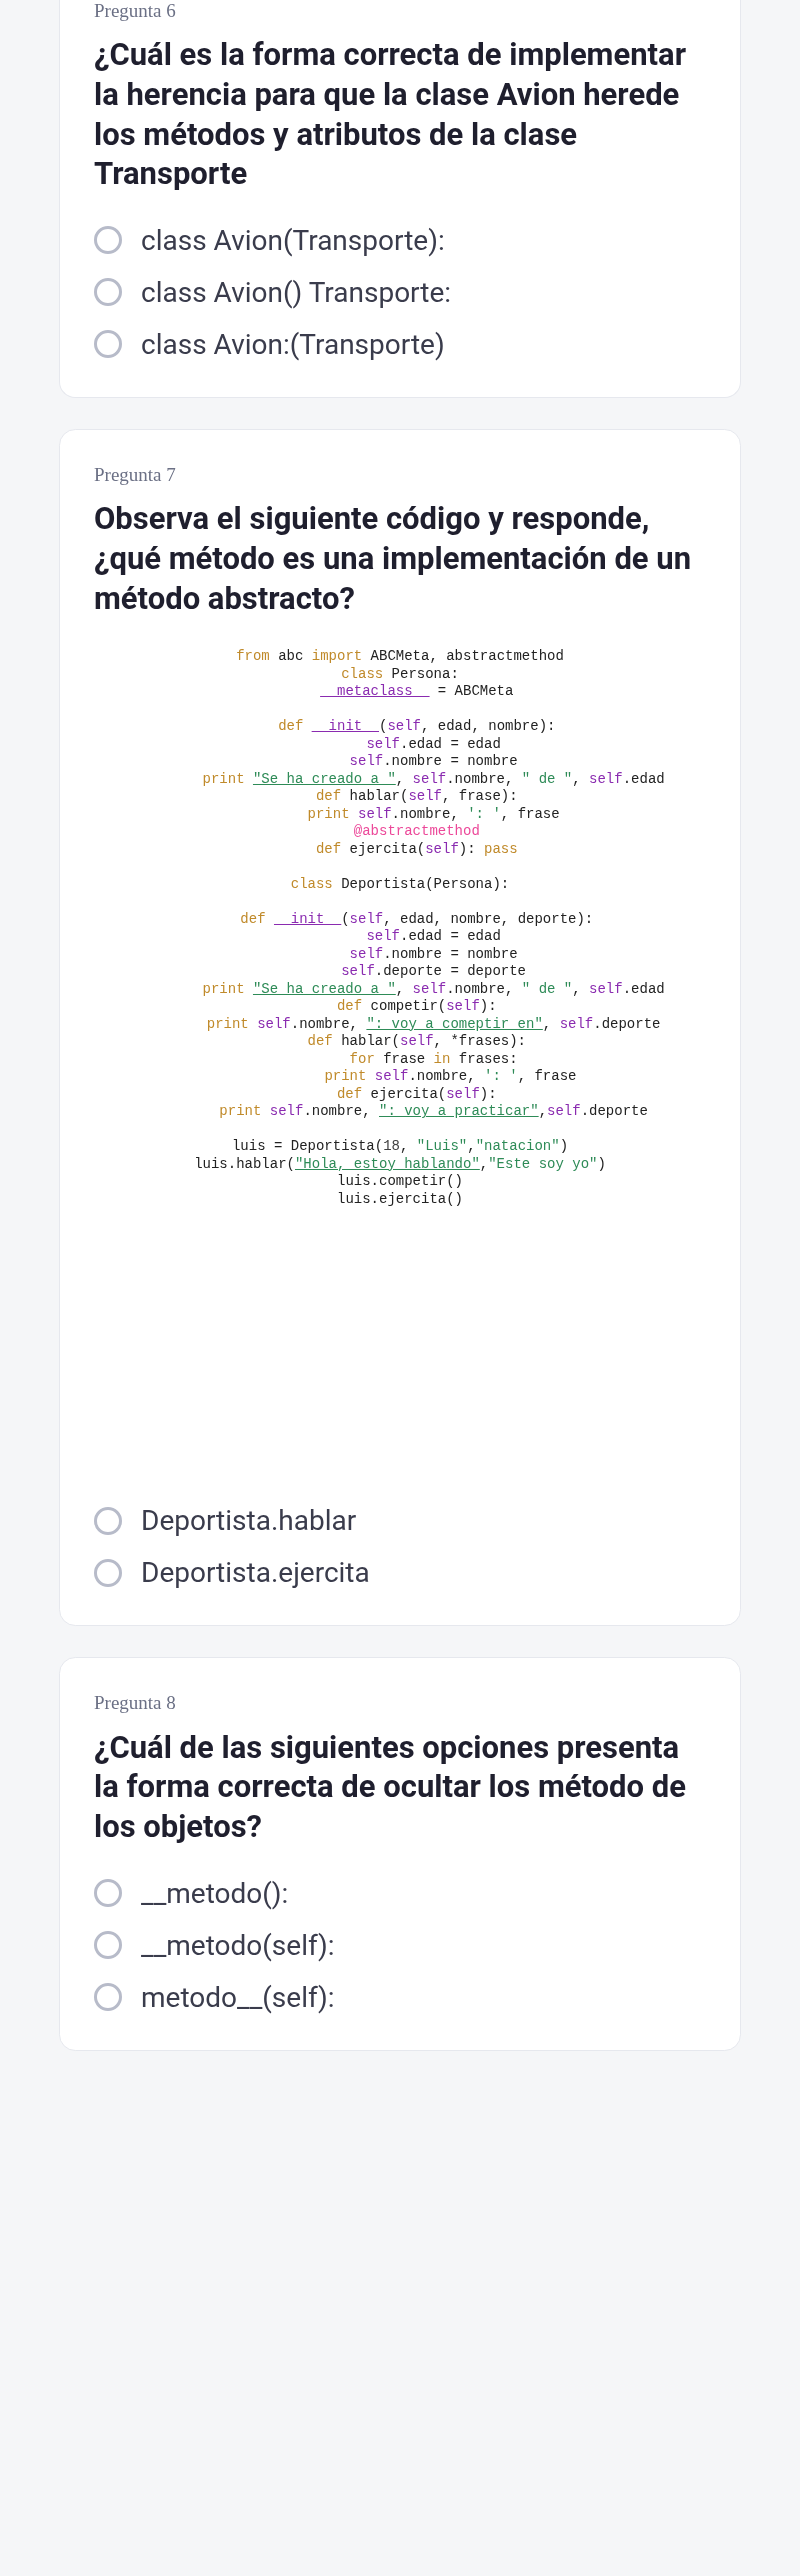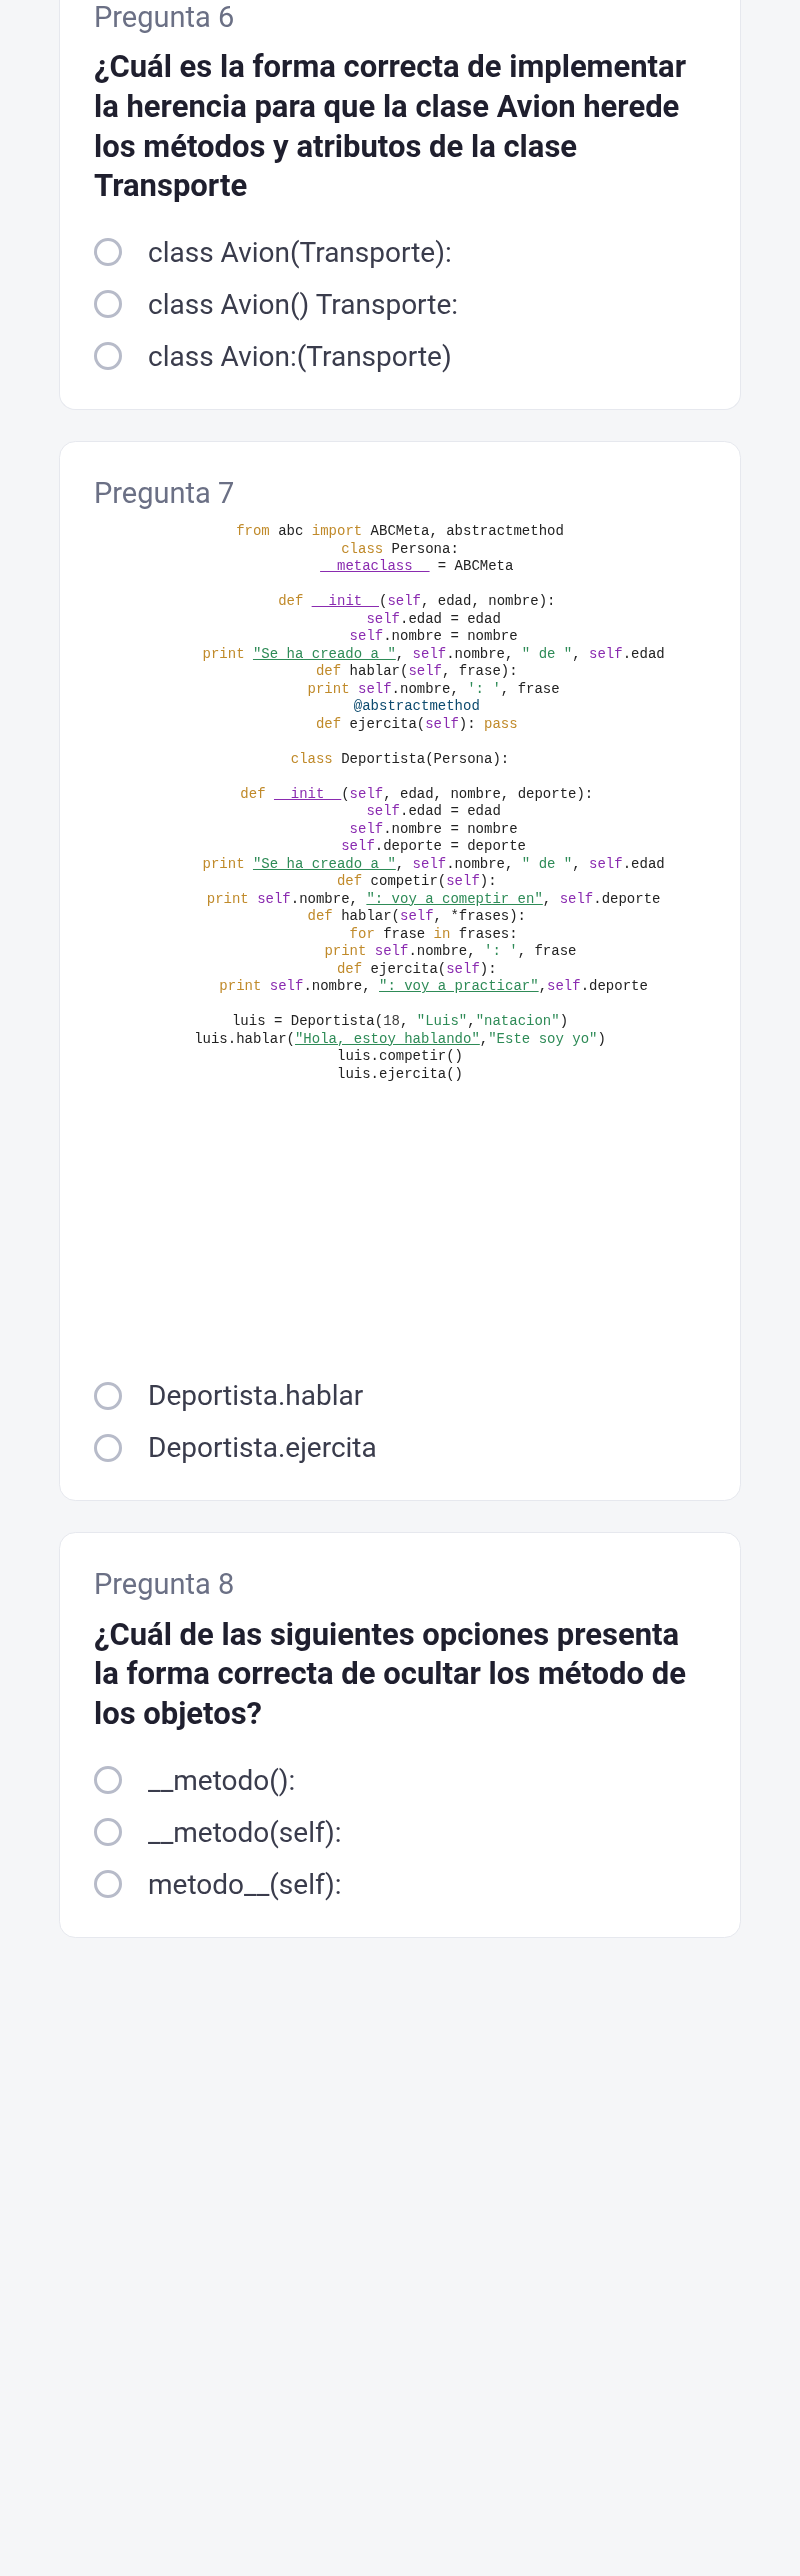--- a/index.html
+++ b/index.html
@@ -12,37 +12,38 @@
   }
   .card {
     background: #ffffff;
     border: 1.5px solid #e6e8ee;
     border-radius: 16.3px;
     padding: 34px 34px 36px 34px;
     margin-bottom: 31px;
   }
   .card.first { border-top: none; border-top-left-radius: 0; border-top-right-radius: 0; padding-top: 0; }
   .q-label {
-    font-size: 29px;
+    font-size: 19px;
     color: #6b7085;
     font-weight: 400;
     margin-bottom: 13.3px;
+    font-family: Liberation Serif, serif;
   }
   .q-text {
     font-size: 31px;
     font-weight: 700;
     line-height: 1.28;
     color: #1f1f2e;
     margin-bottom: 30px;
   }
   .options { display: flex; flex-direction: column; gap: 19px; }
   .option {
     display: flex;
     align-items: center;
-    gap: 26px;
+    gap: 19px;
     cursor: pointer;
   }
   .radio {
     width: 28px; height: 28px;
     border: 3px solid #b7bbc9;
     border-radius: 50%;
     flex-shrink: 0;
   }
   .opt-text {
     font-size: 28px;
@@ -60,21 +61,21 @@
     margin-bottom: 296px; 
     text-align: center;
   }
   .kw   { color: #c08a2a; } 
   .pass { color: #c08a2a; }
   .self { color: #8a2bb0; }
   .dund { color: #8a2bb0; text-decoration: underline; }
   .str  { color: #2e8b57; }
   .ustr { color: #2e8b57; text-decoration: underline; }
   .num  { color: #404040; }
-  .deco { color: #0c4a6e; }
+  .deco { color: #ec4899; }
 </style>
 </head>
 <body>
 
 <div class="card first">
   <div class="q-label">Pregunta 6</div>
   <div class="q-text">¿Cuál es la forma correcta de implementar la herencia para que la clase Avion herede los métodos y atributos de la clase Transporte</div>
   <div class="options">
     <div class="option">
       <div class="radio"></div>
@@ -86,20 +87,21 @@
     </div>
     <div class="option">
       <div class="radio"></div>
       <div class="opt-text">class Avion:(Transporte)</div>
     </div>
   </div>
 </div>
 
 <div class="card">
   <div class="q-label">Pregunta 7</div>
+  <div class="q-text">Observa el siguiente código y responde, ¿qué método es una implementación de un método abstracto?</div>
 
   <div id="code" class="code"><span class="kw">from</span> abc <span class="kw">import</span> ABCMeta, abstractmethod
 <span class="kw">class</span> Persona:
     <span class="dund">__metaclass__</span> = ABCMeta
 
     <span class="kw">def</span> <span class="dund">__init__</span>(<span class="self">self</span>, edad, nombre):
         <span class="self">self</span>.edad = edad
         <span class="self">self</span>.nombre = nombre
         <span class="kw">print</span> <span class="ustr">"Se ha creado a "</span>, <span class="self">self</span>.nombre, <span class="str">" de "</span>, <span class="self">self</span>.edad
     <span class="kw">def</span> hablar(<span class="self">self</span>, frase):

